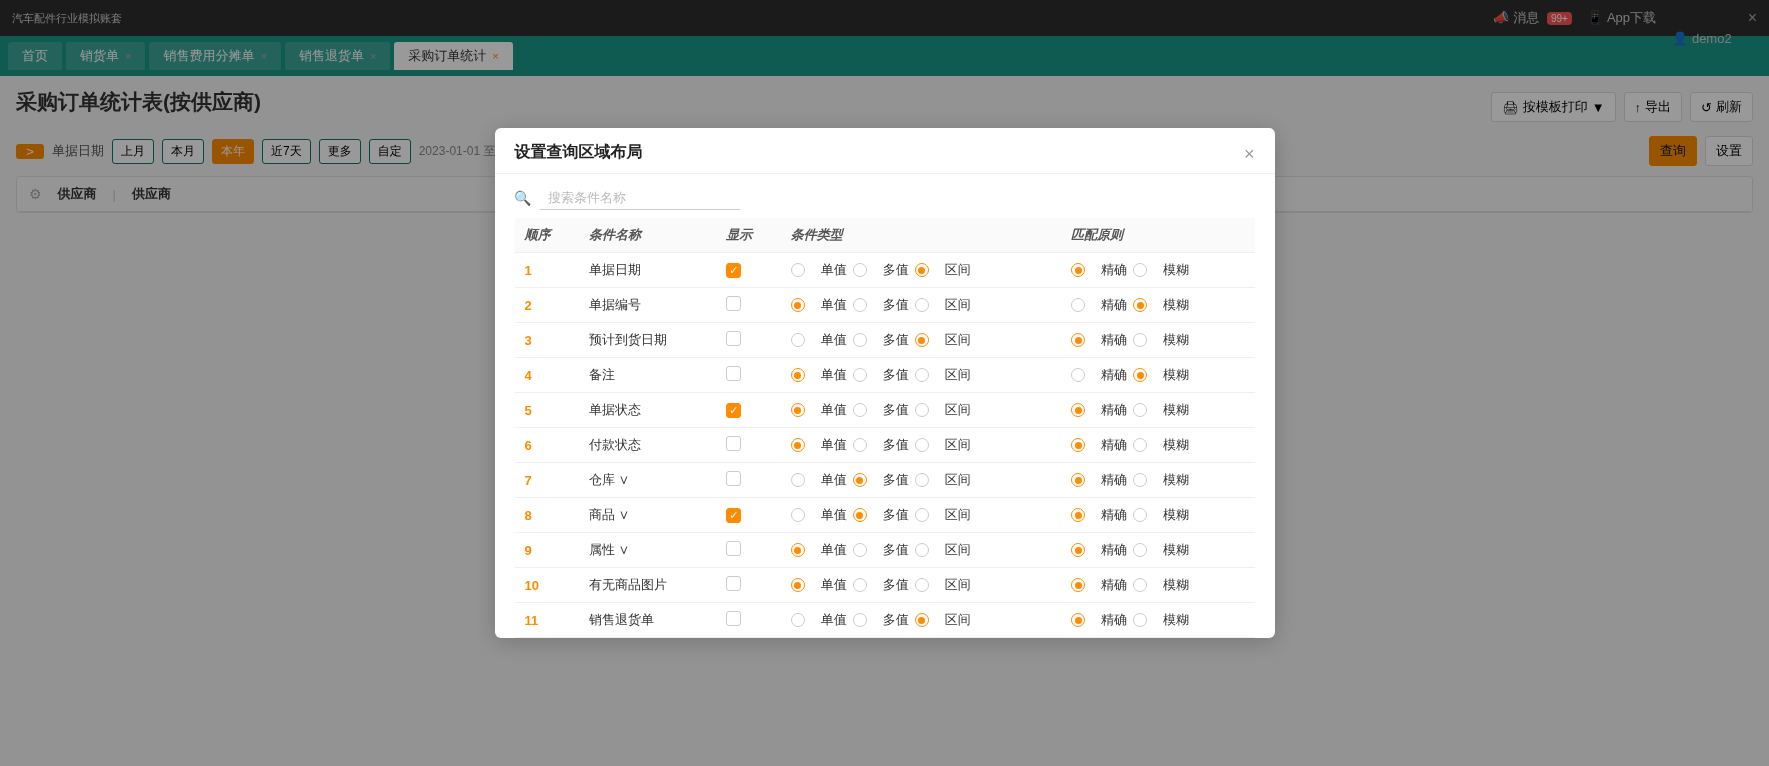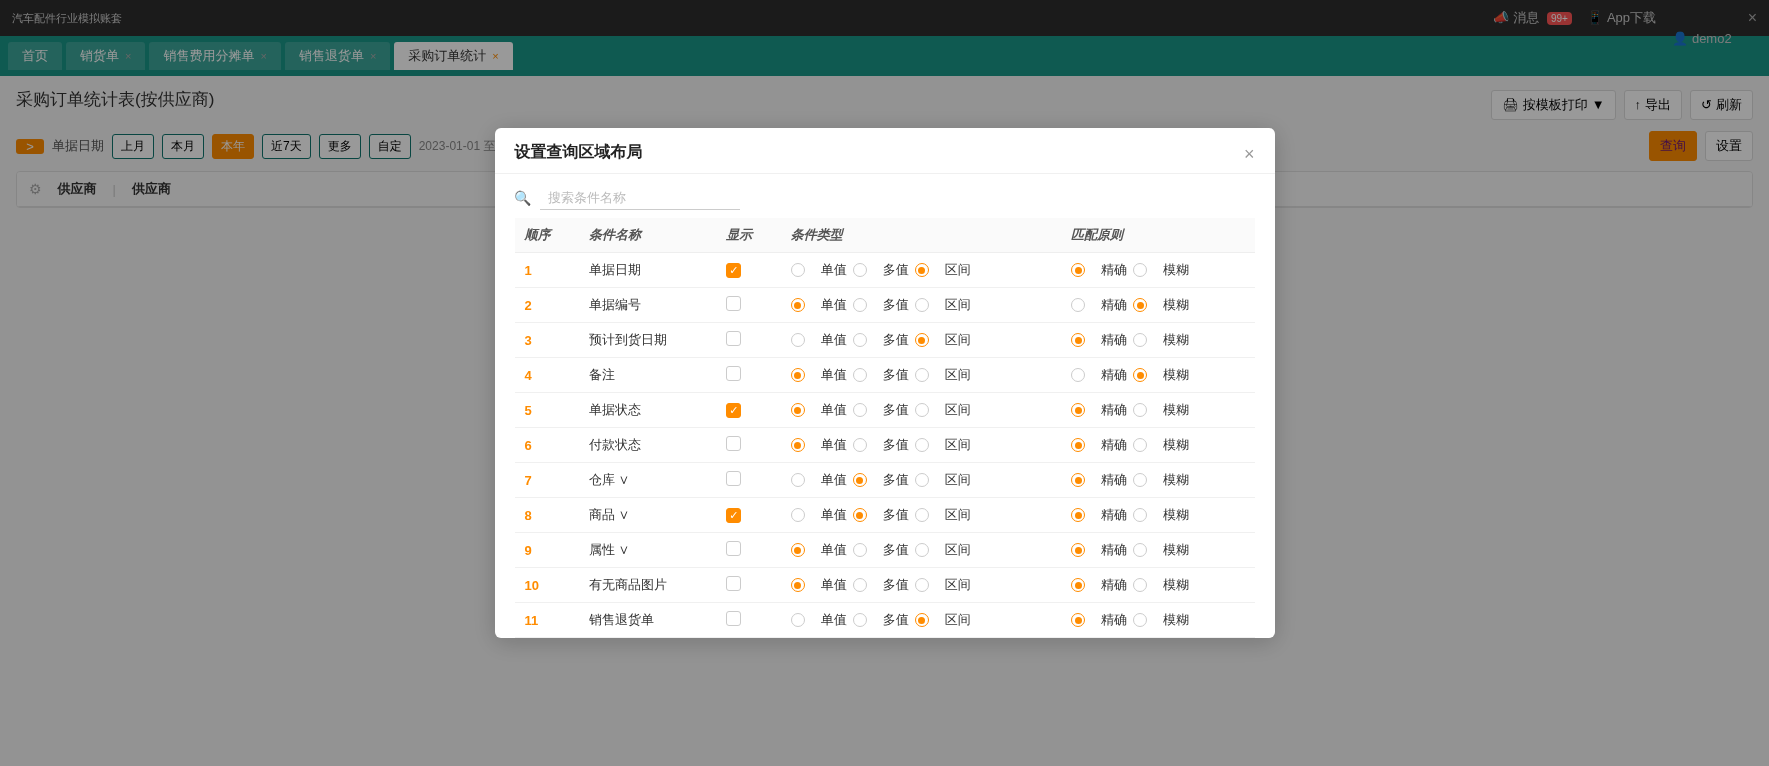--- a/index.html
+++ b/index.html
@@ -43,21 +43,21 @@
     .tab-item.active { background: #fff; color: #333; }
     .tab-item .tab-close { font-size: 11px; color: #aaa; }
 
     
     .page-content {
       background: #f5f5f5;
       padding: 12px 16px;
       min-height: calc(766px - 76px);
       position: relative;
     }
-    .page-title { font-size: 17px; font-weight: normal; color: #333; margin-bottom: 10px; }
+    .page-title { font-size: 21px; font-weight: bold; color: #333; margin-bottom: 10px; }
 
     .toolbar {
       display: flex;
       align-items: center;
       gap: 8px;
       margin-bottom: 10px;
       flex-wrap: wrap;
     }
     .toolbar-btn {
       background: #ff8c00;
@@ -67,21 +67,21 @@
       padding: 5px 10px;
       font-size: 13px;
       cursor: pointer;
     }
     .date-btn { padding: 3px 8px; border: 1px solid #0f766e; border-radius: 3px; background: #fff; cursor: pointer; font-size: 12px; }
     .date-btn.active { background: #ff8c00; color: #fff; border-color: #ff8c00; }
     .date-range { font-size: 12px; color: #888; }
 
     .top-right-actions { margin-left: auto; display: flex; align-items: center; gap: 8px; }
     .action-btn { background: #fff; border: 1px solid #ddd; border-radius: 3px; padding: 5px 10px; font-size: 13px; cursor: pointer; display: flex; align-items: center; gap: 4px; }
-    .action-btn.primary { background: #ff8c00; color: #701a75; border-color: #ff8c00; }
+    .action-btn.primary { background: #ff8c00; color: #0f172a; border-color: #ff8c00; }
 
     
     .table-area {
       background: #fff;
       border: 1px solid #e0e0e0;
       border-radius: 4px;
       overflow: hidden;
     }
     .table-header {
       display: flex;

